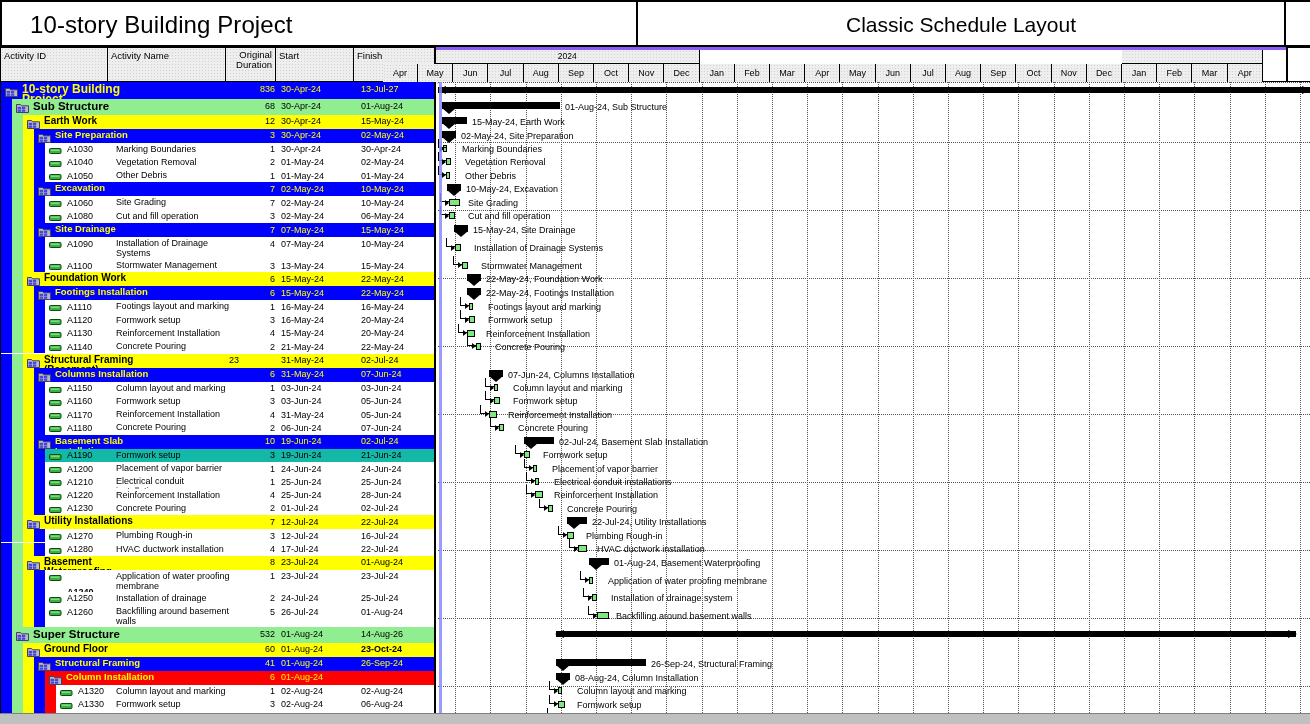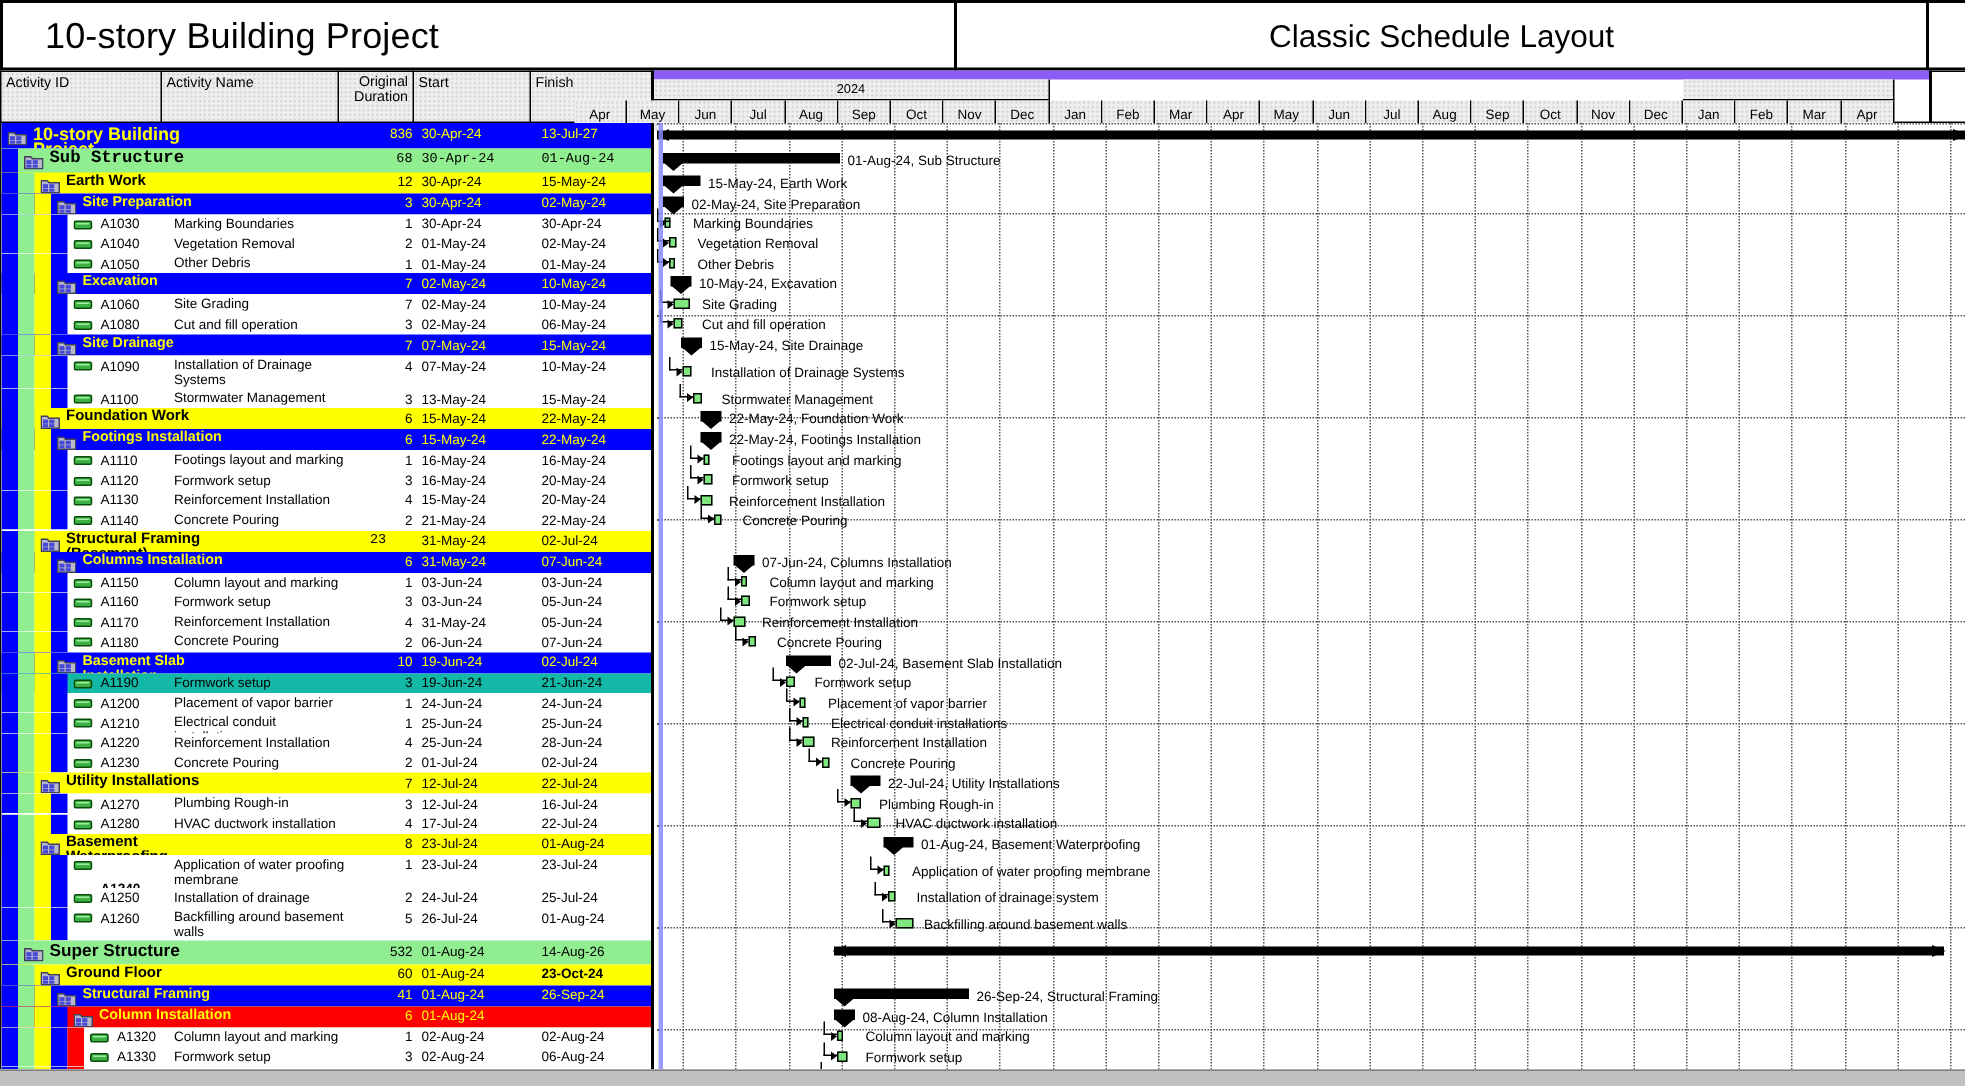--- a/index.html
+++ b/index.html
@@ -57,21 +57,21 @@
     padding: 2px 3px 0 3px;
     position: relative;
     overflow: hidden;
   }
   .th.first { border-left: 1px solid #000; }
   .th-r { text-align: right; }
 
   
   .tl-head {
     width: 874px; height: 35px; position: relative;
-    border-top: 6px solid #8b5cf6; border-bottom: 1px solid #000;
+    border-top: 3px solid #8b5cf6; border-bottom: 1px solid #000;
   }
   .tl-year {
     position: absolute; top: 0; height: 14px;
     background: #eeeeee;
     background-image: radial-gradient(#d2d2d2 0.6px, transparent 0.7px);
     background-size: 3px 3px;
     border-right: 1px solid #000;
     border-bottom: 1px solid #000;
     font-size: 8.5px; color: #000;
     text-align: center; line-height: 13px;
@@ -236,21 +236,21 @@
               <rect x="1.6" y="4.8" width="3.4" height="2.6" fill="#4848d8"></rect>
               <rect x="5.8" y="4.8" width="3.4" height="2.6" fill="#4848d8"></rect>
               <rect x="1.6" y="7.8" width="3.4" height="2.0" fill="#4848d8"></rect>
               <rect x="5.8" y="7.8" width="3.4" height="2.0" fill="#4848d8"></rect>
             </svg></span>
           <span class="lvl-proj" style="position: absolute; left: 21px; top: 2px; width: 115px; white-space: normal; line-height: 10px; color: rgb(255, 255, 0);">10-story Building Project</span>
           <span style="position: absolute; left: 228px; width: 46px; text-align: right; top: 1.5px; font-size: 9px; color: rgb(255, 255, 0);">836</span>
           <span style="position: absolute; left: 280px; top: 1.5px; font-size: 9px; color: rgb(255, 255, 0);">30-Apr-24</span>
           <span style="position: absolute; left: 360px; top: 1.5px; font-size: 9px; color: rgb(255, 255, 0);">13-Jul-27</span>
         </div>
-        <div class="row" style="top: 17px; height: 28px; background: rgb(144, 238, 144); color: rgb(0, 0, 0); font-family: Liberation Mono, monospace;">
+        <div class="row" style="top: 17px; height: 28px; background: rgb(144, 238, 144); color: rgb(0, 0, 0);">
           <div class="indent-wrap">
             <div class="ind" style="width: 11px; background: rgb(0, 0, 255);"></div>
           </div>
           <span style="position: absolute; left: 15px; top: 3px;"><svg width="13" height="11" viewBox="0 0 13 11">
               <path d="M0.5 2.5h4l1.2 1.3h6.8v6.7H0.5z" fill="#b8b8c8" stroke="#404060" stroke-width="1"></path>
               <rect x="1.6" y="4.8" width="3.4" height="2.6" fill="#4848d8"></rect>
               <rect x="5.8" y="4.8" width="3.4" height="2.6" fill="#4848d8"></rect>
               <rect x="1.6" y="7.8" width="3.4" height="2.0" fill="#4848d8"></rect>
               <rect x="5.8" y="7.8" width="3.4" height="2.0" fill="#4848d8"></rect>
             </svg></span>
@@ -558,21 +558,21 @@
             <div class="ind" style="width: 11px; background: rgb(144, 238, 144);"></div>
           </div>
           <span style="position: absolute; left: 26px; top: 3px;"><svg width="13" height="11" viewBox="0 0 13 11">
               <path d="M0.5 2.5h4l1.2 1.3h6.8v6.7H0.5z" fill="#b8b8c8" stroke="#404060" stroke-width="1"></path>
               <rect x="1.6" y="4.8" width="3.4" height="2.6" fill="#4848d8"></rect>
               <rect x="5.8" y="4.8" width="3.4" height="2.6" fill="#4848d8"></rect>
               <rect x="1.6" y="7.8" width="3.4" height="2.0" fill="#4848d8"></rect>
               <rect x="5.8" y="7.8" width="3.4" height="2.0" fill="#4848d8"></rect>
             </svg></span>
           <span class="lvl-2" style="position: absolute; left: 43px; top: 1px; width: 115px; white-space: normal; line-height: 10px; color: rgb(0, 0, 0);">Structural Framing (Basement)</span>
-          <span style="position: absolute; left: 228px; width: 46px; text-align: center; top: 1.5px; font-size: 9px; color: rgb(0, 0, 0); font-family: Liberation Mono, monospace;">23</span>
+          <span style="position: absolute; left: 228px; width: 46px; text-align: left; top: 1.5px; font-size: 9px; color: rgb(0, 0, 0);">23</span>
           <span style="position: absolute; left: 280px; top: 1.5px; font-size: 9px; color: rgb(0, 0, 0);">31-May-24</span>
           <span style="position: absolute; left: 360px; top: 1.5px; font-size: 9px; color: rgb(0, 0, 0);">02-Jul-24</span>
         </div>
         <div class="row" style="top: 285.5px; height: 14px; background: rgb(0, 0, 255); color: rgb(255, 255, 0);">
           <div class="indent-wrap">
             <div class="ind" style="width: 11px; background: rgb(0, 0, 255);"></div>
             <div class="ind" style="width: 11px; background: rgb(144, 238, 144);"></div>
             <div class="ind" style="width: 11px; background: rgb(255, 255, 0);"></div>
           </div>
           <span style="position: absolute; left: 37px; top: 3px;"><svg width="13" height="11" viewBox="0 0 13 11">

